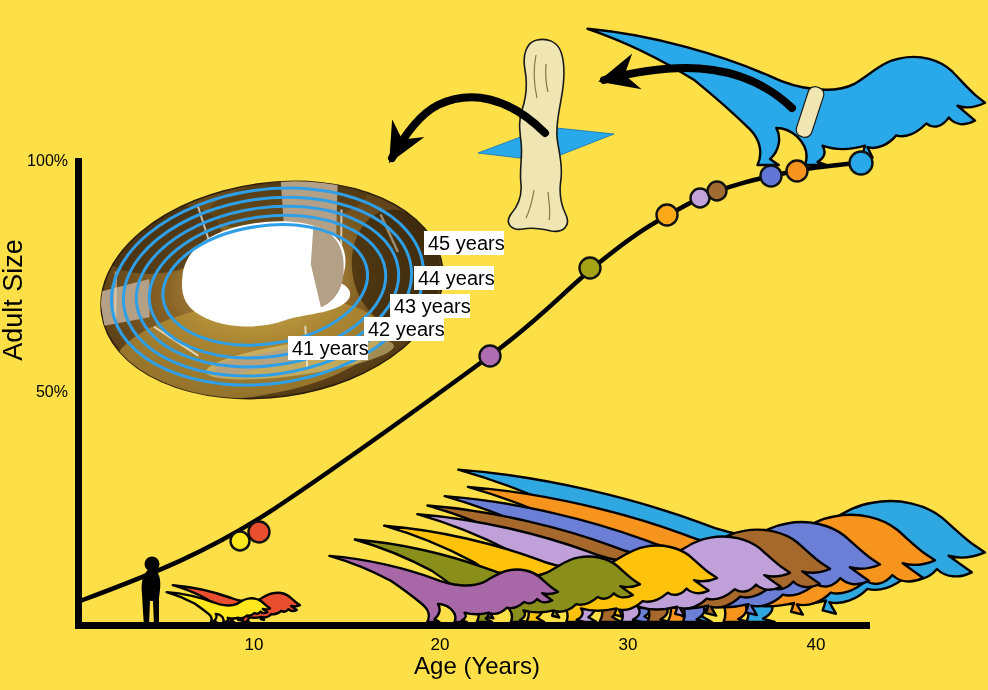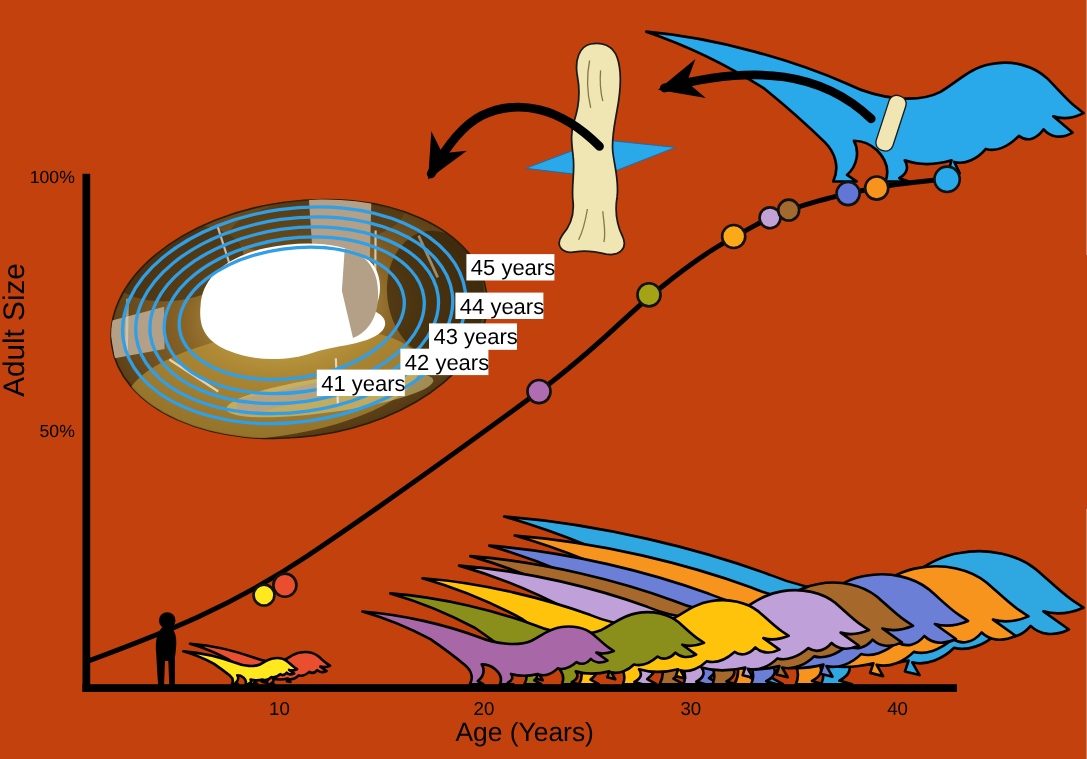--- a/index.html
+++ b/index.html
@@ -1,16 +1,16 @@
 <!DOCTYPE html>
 <html><head>
 <meta charset="utf-8">
 <style>
   html,body{margin:0;padding:0;background:#ffffff;}
-  .stage{position:relative;width:988px;height:690px;background:#c2410c;overflow:hidden;
+  .stage{position:relative;width:988px;height:690px;background:#fde047;overflow:hidden;
          font-family:"Liberation Sans", sans-serif;}
   svg{display:block;}
   text{font-family:"Liberation Sans", sans-serif;fill:#000;}
   .axis-tick{font-size:17px;}
   .axis-pct{font-size:16px;}
   .axis-title-x{font-size:24px;}
   .axis-title-y{font-size:27px;}
   .ring-label{font-size:20px;}
 </style>
 </head>

